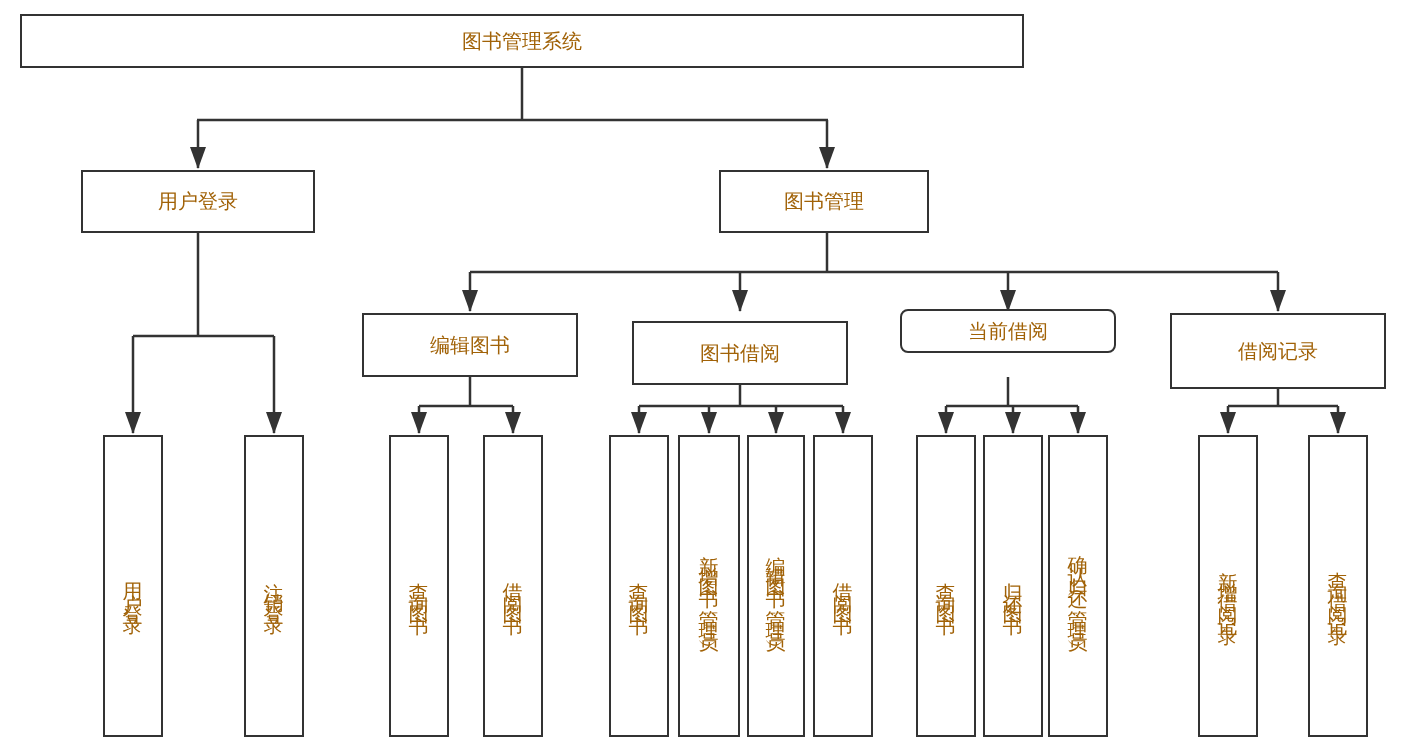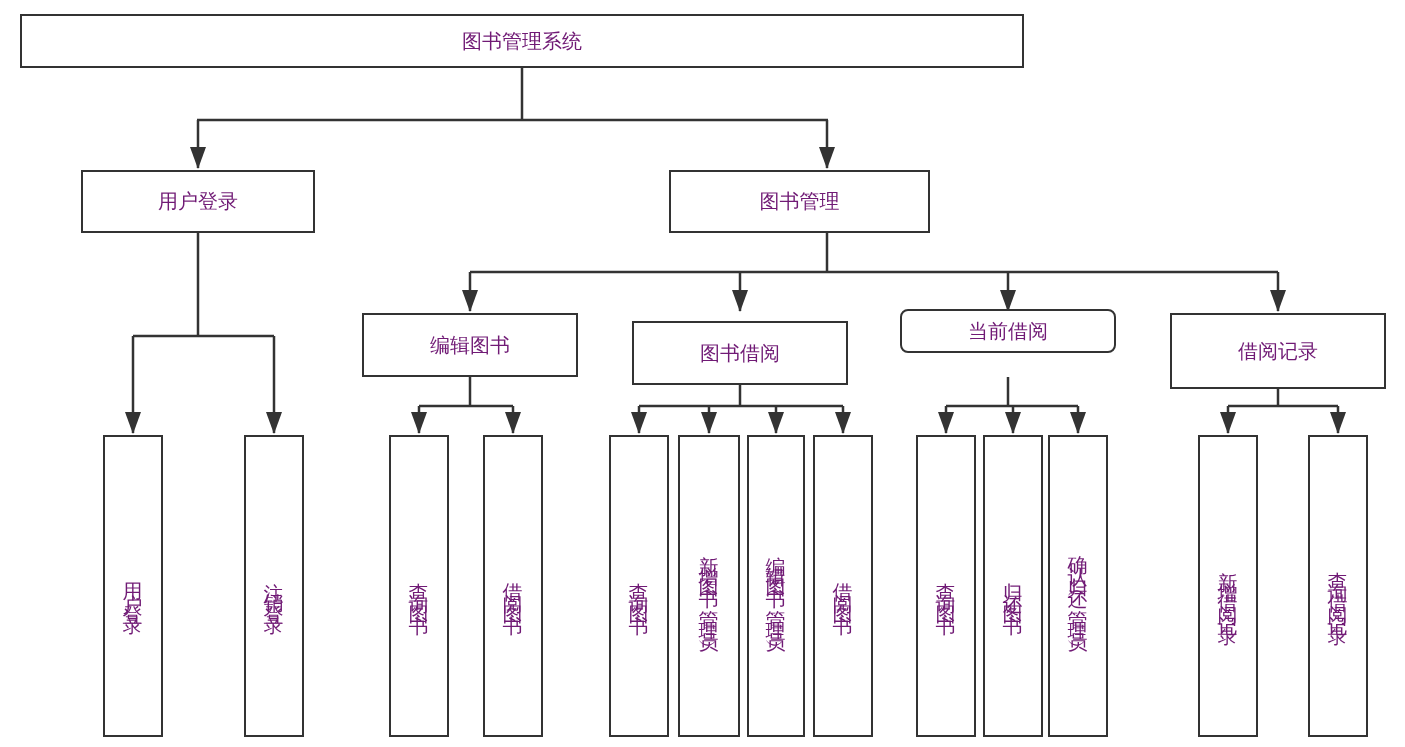--- a/index.html
+++ b/index.html
@@ -20,35 +20,35 @@
   .bx {
     position: absolute;
     box-sizing: border-box;
     background: #ffffff;
     border: 2px solid #333333;
     display: flex;
     align-items: center;
     justify-content: center;
     text-align: center;
     font-size: 20px;
-    color: #701a75;
+    color: #a16207;
     z-index: 2;
   }
   .leaf {
     writing-mode: vertical-rl;
     letter-spacing: 11px;
     font-size: 20px;
     line-height: 1;
     padding-top: 6px;
   }
   
   .n-root        { left: 20px;   top: 14px;  width: 1004px; height: 54px; }
   
   .n-user-login  { left: 81px;   top: 170px; width: 234px;  height: 63px; }
-  .n-book-mgmt   { left: 669px;  top: 170px; width: 261px;  height: 63px; }
+  .n-book-mgmt   { left: 719px;  top: 170px; width: 210px;  height: 63px; }
   
   .n-new-book    { left: 362px;  top: 313px; width: 216px;  height: 64px; }
   .n-book-borrow { left: 632px;  top: 321px; width: 216px;  height: 64px; }
   .n-current     { left: 900px;  top: 309px; width: 216px;  height: 44px; border-radius: 8px; }
   .n-records     { left: 1170px; top: 313px; width: 216px;  height: 76px; }
   
   .lf-user-login { left: 103px;  top: 435px; width: 60px; height: 302px; }
   .lf-logout     { left: 244px;  top: 435px; width: 60px; height: 302px; }
   .lf-rec-query  { left: 389px;  top: 435px; width: 60px; height: 302px; }
   .lf-rec-borrow { left: 483px;  top: 435px; width: 60px; height: 302px; }

